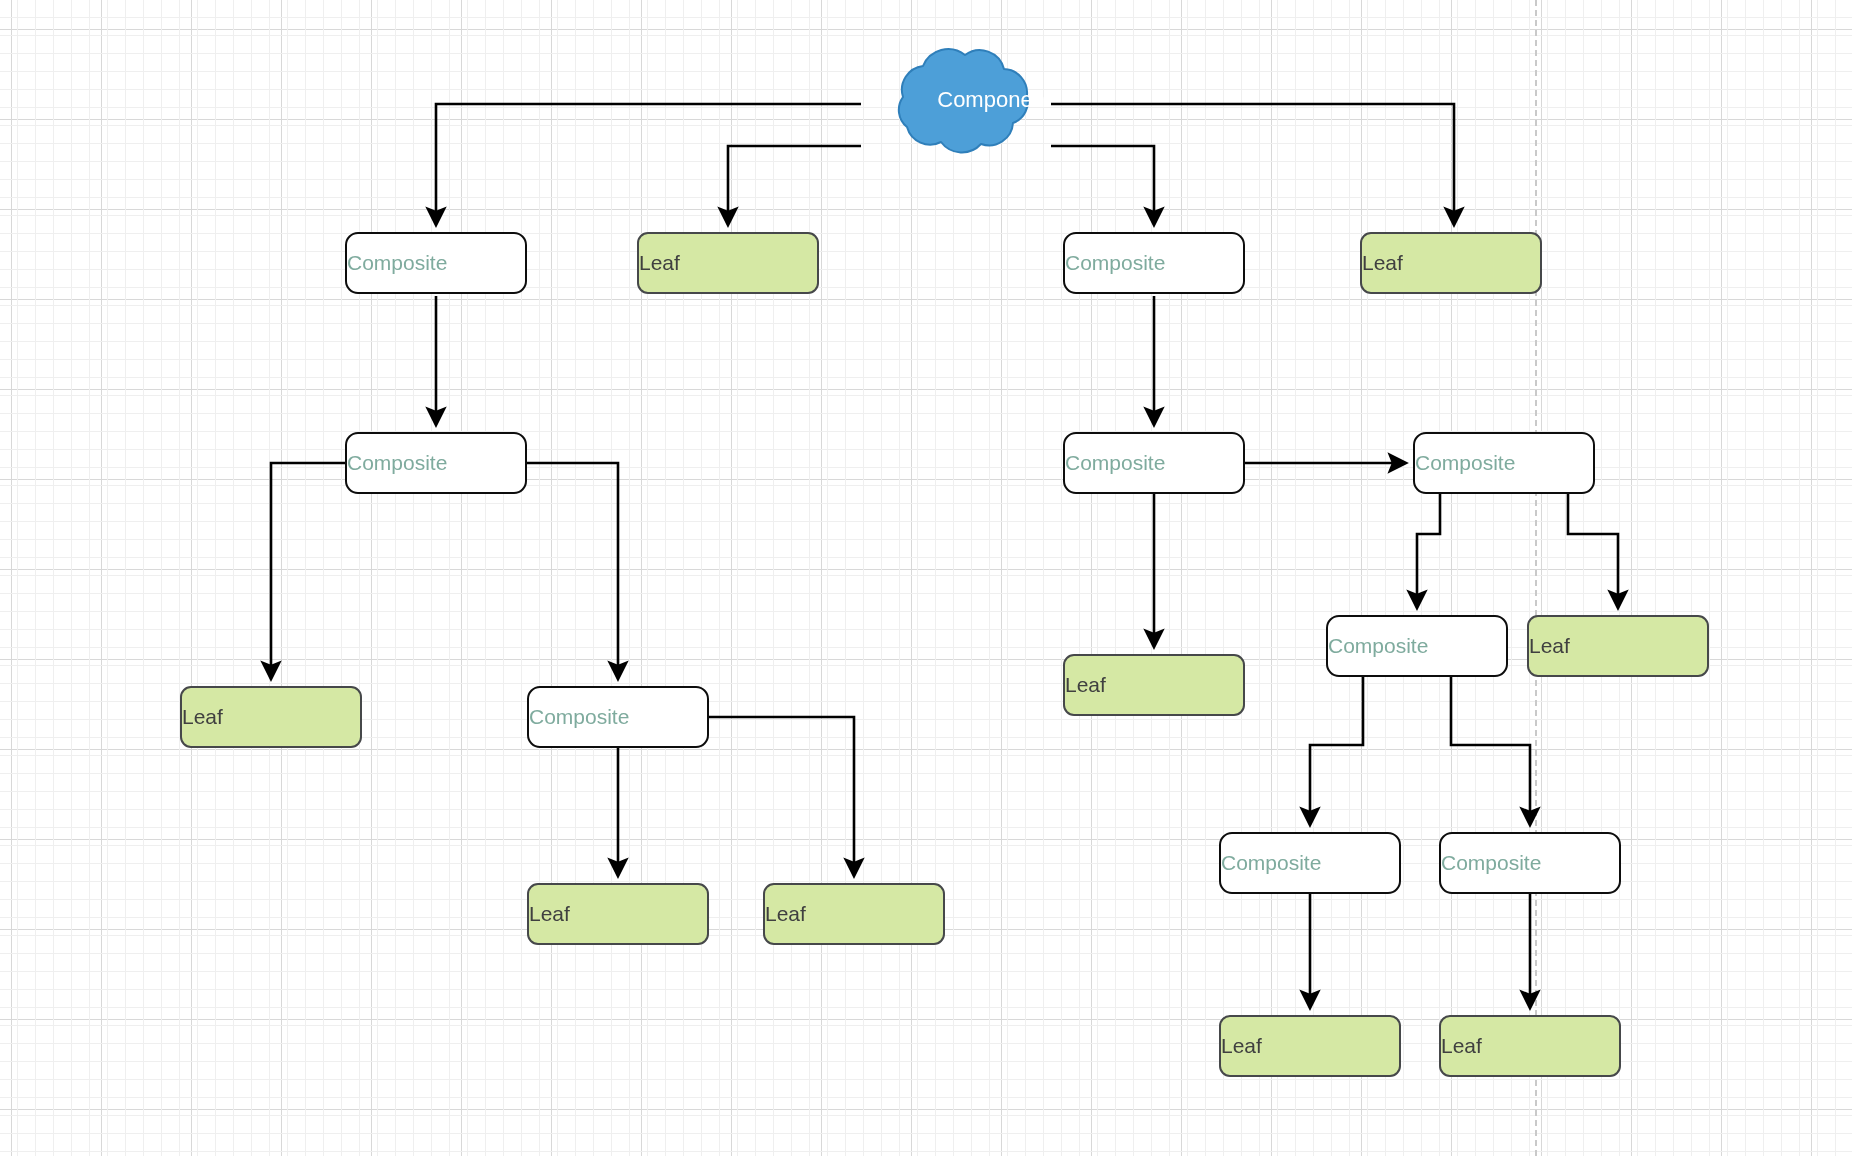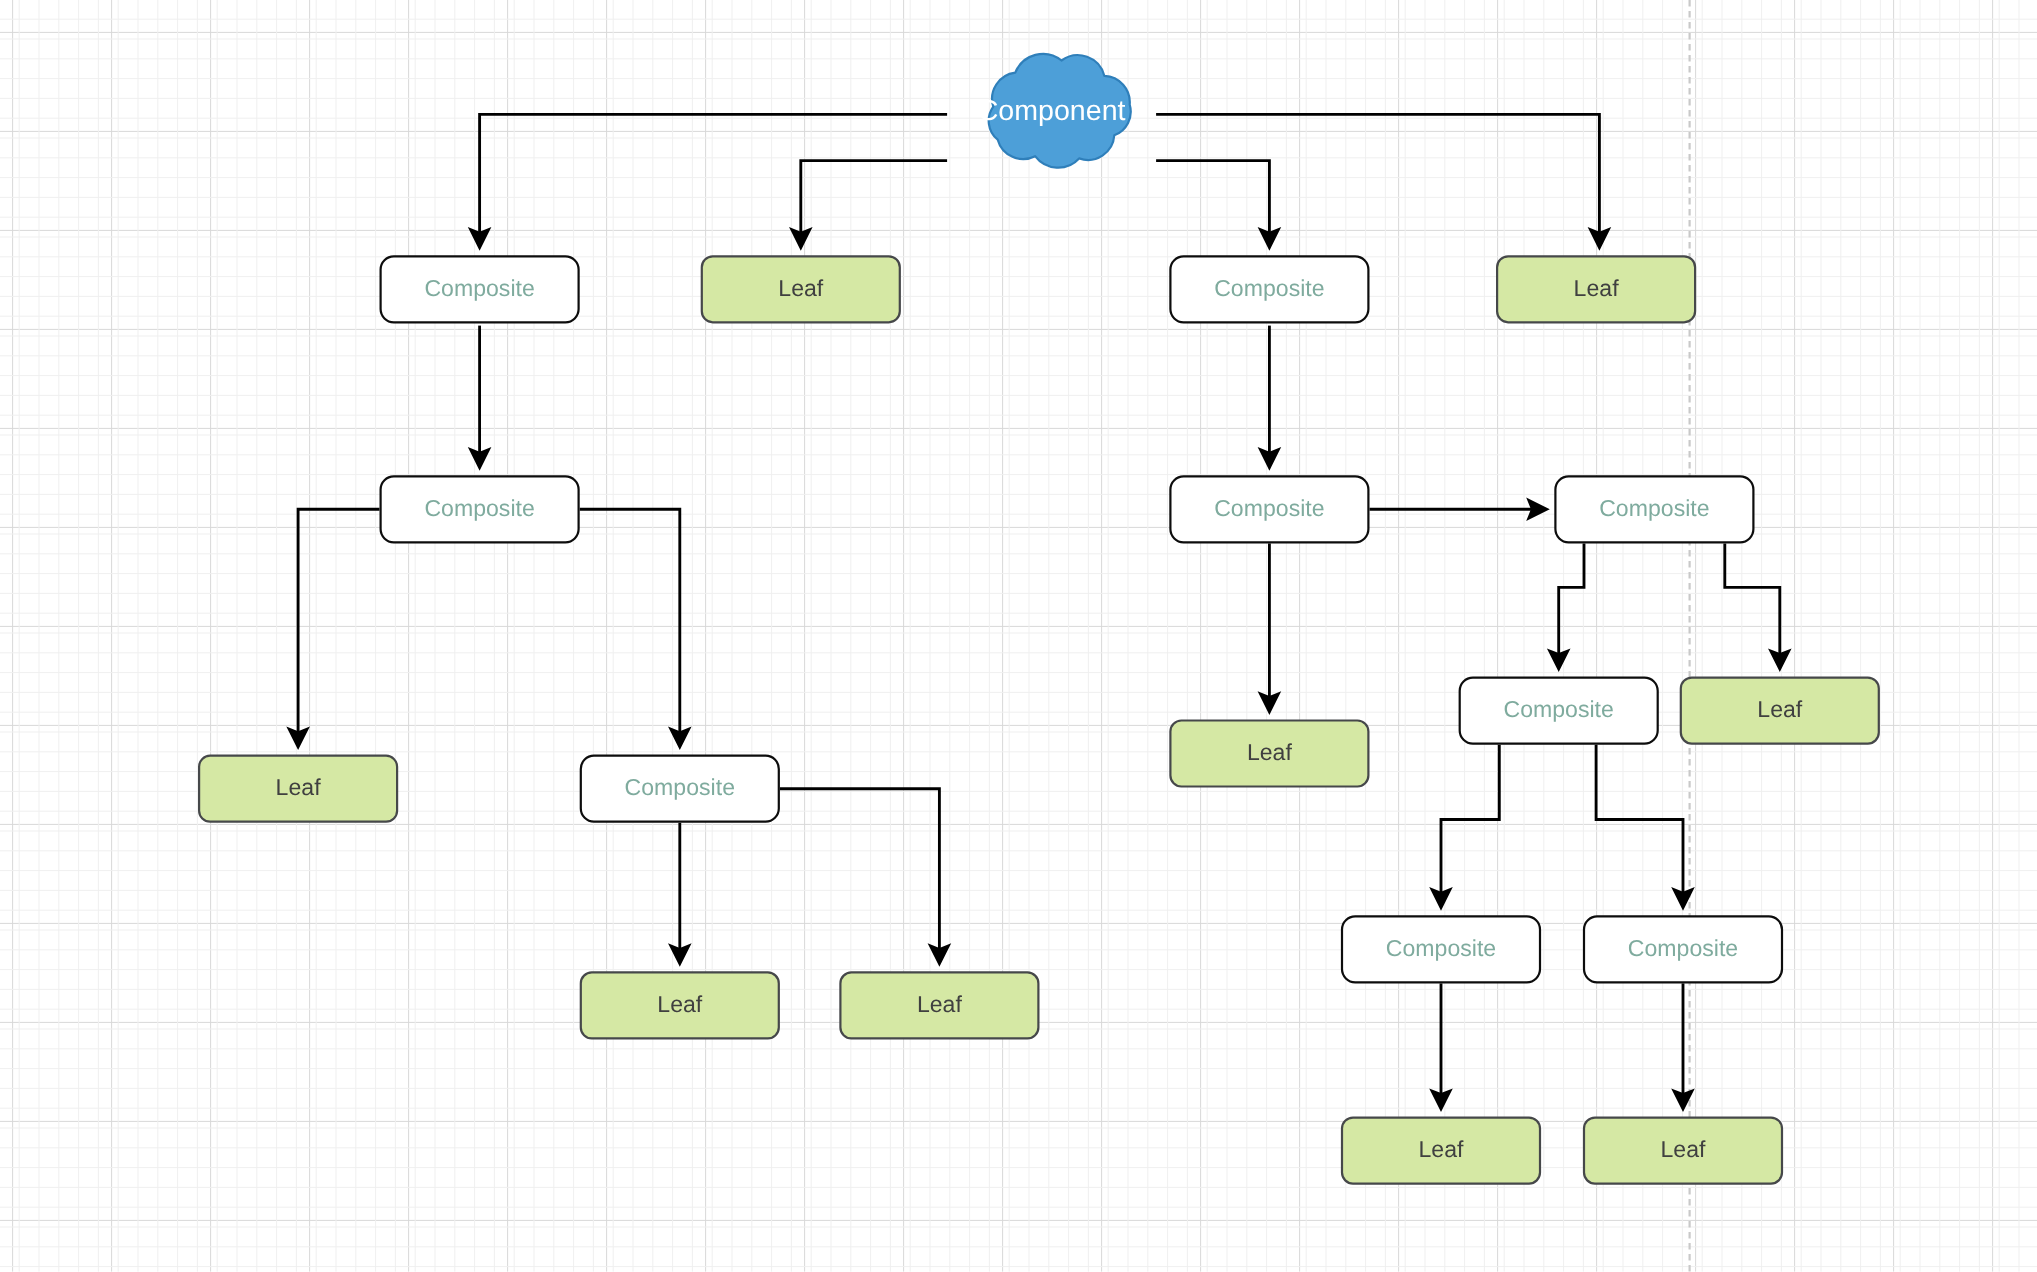--- a/index.html
+++ b/index.html
@@ -22,43 +22,43 @@
       18px 18px,
       18px 18px,
       90px 90px,
       90px 90px;
     background-position: -1px -1px, -1px -1px, 11px 29px, 11px 29px;
   }
   #edges{position:absolute;left:0;top:0;width:1852px;height:1156px;}
   .node{
     position:absolute;
     box-sizing:border-box;
-    display:flex;align-items:center;justify-content:center;
+    display:flex;align-items:center;
     text-align:center;
     line-height:1.1;
   }
   .composite{
     background:#ffffff;
     border:2.4px solid #0d0d0d;
     border-radius:13px;
     color:#7fab9e;
     font-size:21px;
   }
   .leaf{
     background:#d5e8a4;
     border:2.4px solid #46484a;
     border-radius:11px;
     color:#404040;
     font-size:21px;
   }
   .cloud{
     position:absolute;
-    display:flex;align-items:center;justify-content:center;
+    display:flex;align-items:center;justify-content:flex-end;
     color:#ffffff;
-    font-size:26px;
+    font-size:22px;
   }
   .dashed-guide{
     position:absolute;
     top:0;bottom:0;
     width:0;
     border-left:2.5px dashed #c9c9c9;
   }
 </style>
 </head>
 <body>

